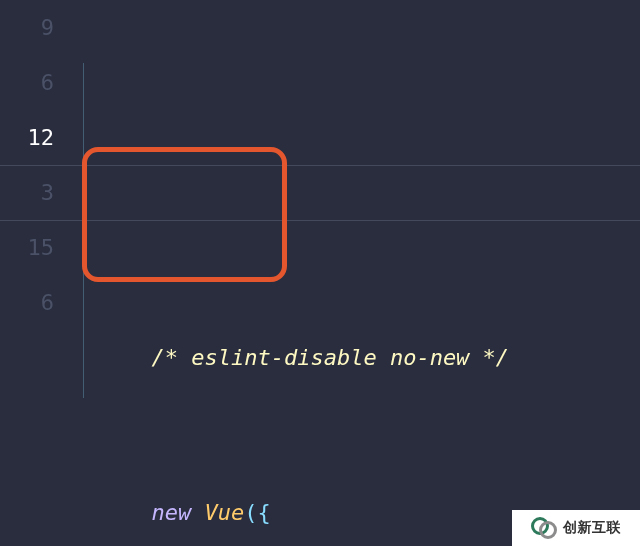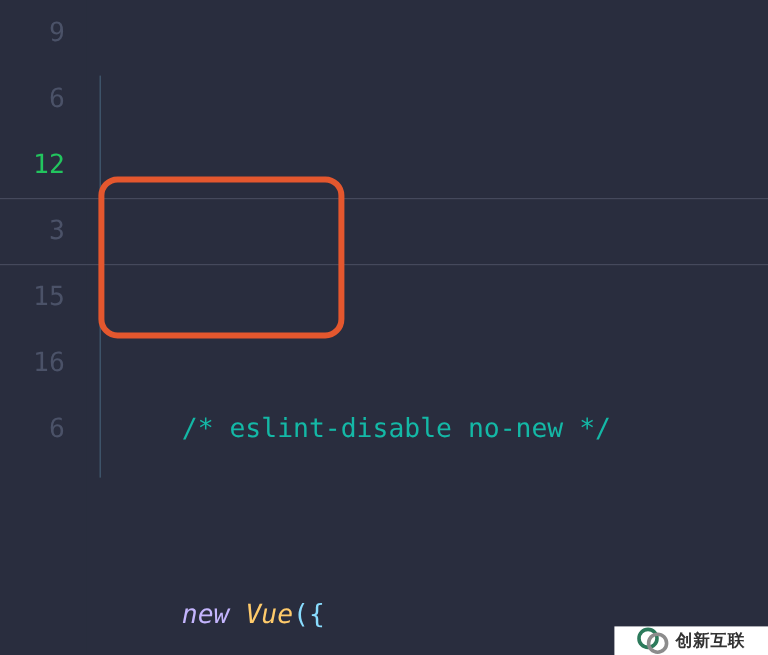--- a/index.html
+++ b/index.html
@@ -28,31 +28,31 @@
     position: relative;
     color: #a6accd;
     white-space: pre;
   }
   .line {
     height: 55px;
     line-height: 55px;
     position: relative;
   }
   .gutter .line { padding-right: 0; }
-  .gutter .current { color: #22c55e; }
+  .gutter .current { color: #ffffff; }
 
   .row-outline-top, .row-outline-bot {
     position: absolute;
     left: 0; width: 640px; height: 1px;
     background: rgba(170,175,200,0.22);
     z-index: 2;
   }
 
   
-  .tok-comment { color: #14b8a6; }
+  .tok-comment { color: #fef9c3; font-style: italic; }
   .tok-keyword { color: #c4b5fd; font-style: italic; }
   .tok-class   { color: #ffcb6b; font-style: italic; text-align: center; }
   .tok-plain   { color: #bfc7d5; }
   .tok-punc    { color: #89ddff; }
 
   
   .indent-guide {
     position: absolute;
     width: 1px;
     background: rgba(137,221,255,0.28);
@@ -65,21 +65,21 @@
     border: 5px solid #e4572e;
     border-radius: 16px;
     z-index: 6;
     pointer-events: none;
   }
 
   
   .watermark {
     position: absolute;
     right: 0; bottom: 0;
-    width: 128px; height: 24px;
+    width: 128px; height: 36px;
     background: #ffffff;
     display: flex;
     align-items: center;
     justify-content: center;
     z-index: 10;
     font-family: sans-serif;
   }
   .watermark .wm-icon {
     width: 26px; height: 26px;
     position: relative;
@@ -104,21 +104,20 @@
 <body>
 
 <div class="editor">
 
   <div class="gutter">
     <div class="line"><span>9</span></div>
     <div class="line"><span>6</span></div>
     <div class="line current"><span>12</span></div>
     <div class="line"><span>3</span></div>
     <div class="line"><span>15</span></div>
-    <div class="line"><span>16</span></div>
     <div class="line"><span>6</span></div>
   </div>
 
   <div class="code">
 
     
     <div class="indent-guide" style="left:11px; top:63px; height:335px;"></div>
 
     
     <div class="row-outline-top" style="left:-72px; top:165px;"></div>

